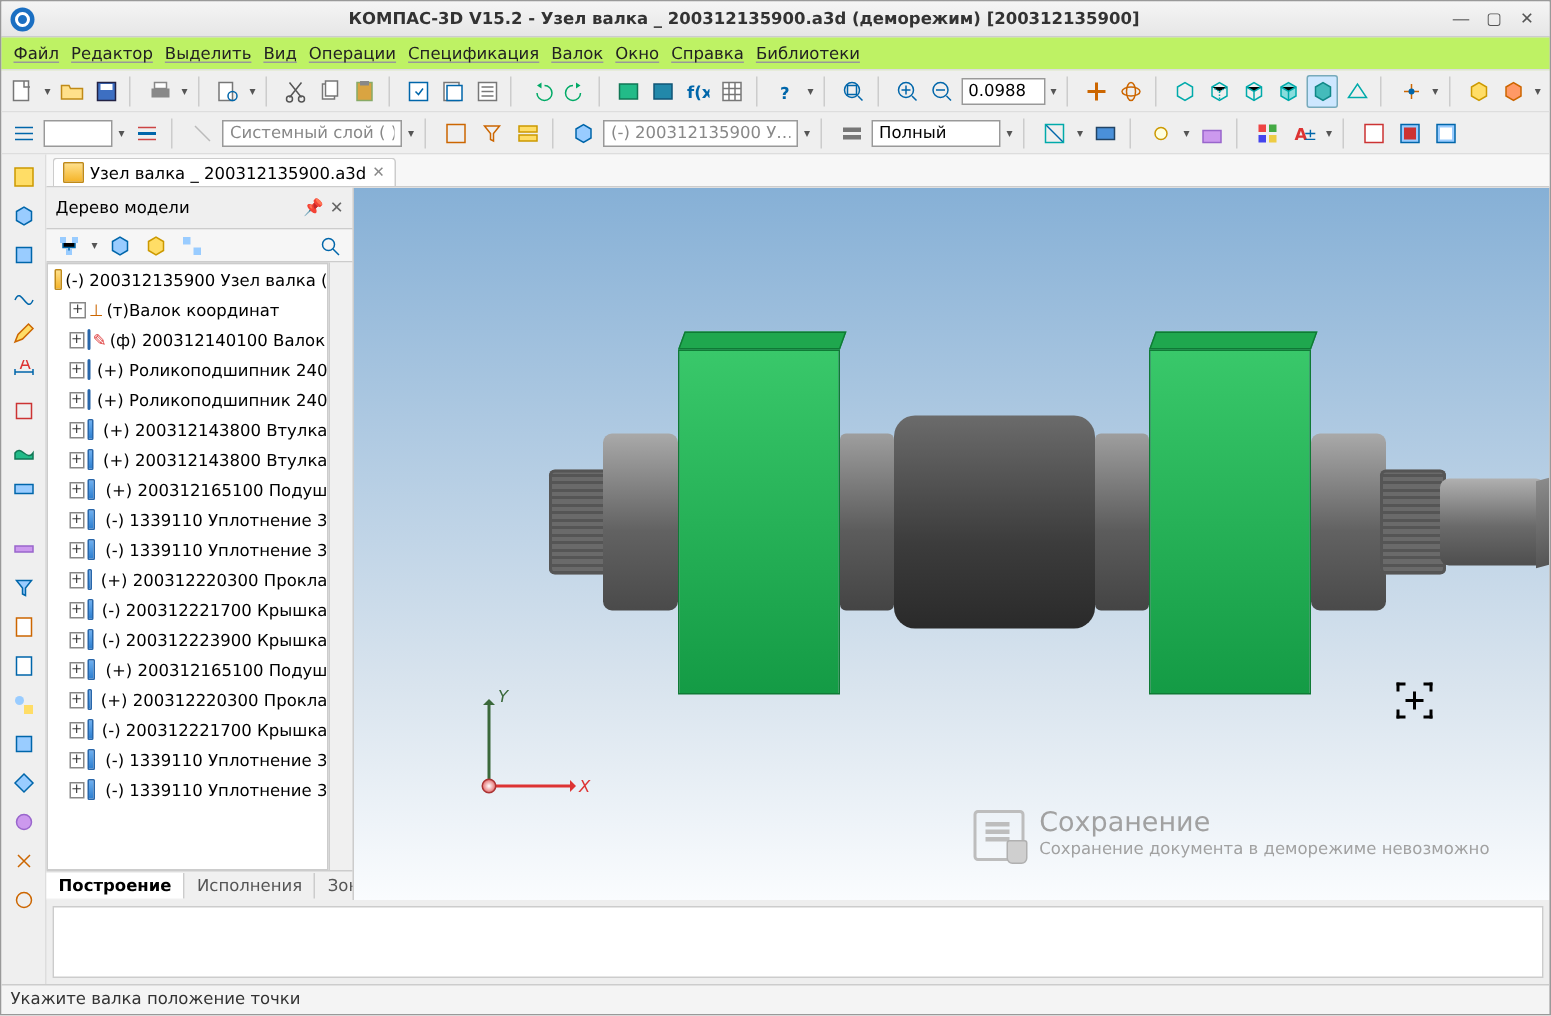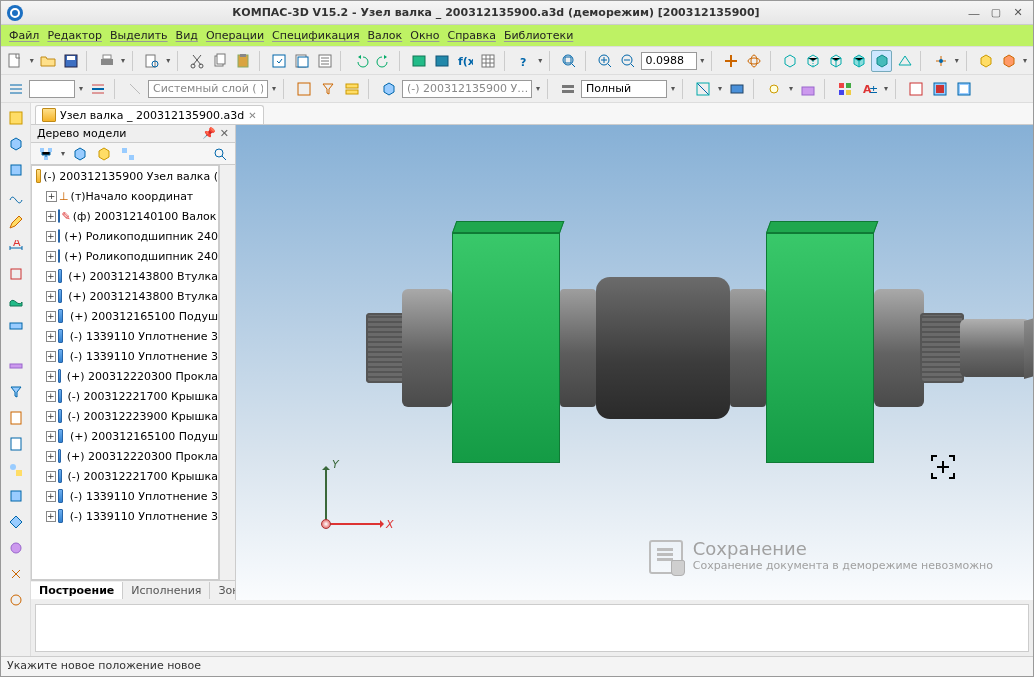--- a/index.html
+++ b/index.html
@@ -22,21 +22,21 @@
   .tb-dd { width: 8px; display: flex; align-items: center; justify-content: center; color: #555; font-size: 8px; }
   .tb-input { height: 18px; border: 1px solid #999; background: #fff; padding: 0 4px; font-size: 11px; }
   
   .body { flex: 1; display: flex; min-height: 0; }
   .sidetools { width: 30px; background: #efefef; border-right: 1px solid #ddd; display: flex; flex-direction: column; align-items: center; padding-top: 4px; gap: 4px; }
   .sidetools .tbtn { width: 22px; height: 22px; }
   .sidezone { display:flex; flex-direction:column; width:204px; }
   .doctabs { height: 22px; background: #f7f7f7; display: flex; align-items: flex-end; padding-left: 4px; border-bottom: 1px solid #ccc; }
   .doctab { background: #fff; border: 1px solid #ccc; border-bottom: none; padding: 2px 6px; display: flex; align-items: center; gap: 4px; border-radius: 3px 3px 0 0; }
   .doctab .x { color: #888; font-size: 10px; }
-  .panel-title { height: 18px; background: #efefef; border-bottom: 1px solid #ccc; display: flex; align-items: center; padding: 0 6px; gap: 6px; }
+  .panel-title { height: 28px; background: #efefef; border-bottom: 1px solid #ccc; display: flex; align-items: center; padding: 0 6px; gap: 6px; }
   .panel-title .rt { margin-left: auto; display: flex; gap: 4px; color: #666; }
   .panel-tools { height: 22px; background: #f6f6f6; border-bottom: 1px solid #ccc; display: flex; align-items: center; padding: 0 4px; gap: 2px; }
   .tree { flex: 1; background: #fff; overflow: auto; border: 1px solid #ccc; margin: 0; }
   .tree-node { display: flex; align-items: center; height: 20px; padding-left: 4px; gap: 2px; white-space: nowrap; cursor: default; }
   .tree-node.child { padding-left: 14px; }
   .exp { width: 11px; height: 11px; border: 1px solid #888; background: #fff; display: flex; align-items: center; justify-content: center; font-size: 9px; line-height: 1; color: #333; }
   .iconbox { width: 14px; height: 14px; display:inline-block; }
   .part-ico { background: linear-gradient(#6fb0f0,#2d7fd0); border:1px solid #2866aa; border-radius:1px; }
   .asm-ico { background: linear-gradient(#ffe08a,#f5b429); border:1px solid #c08a17; border-radius:1px; }
   .tree-node span.lbl { color: #000; }
@@ -586,21 +586,21 @@
           </div>
           <div style="flex:1; display:flex; min-height:0;">
             <div class="tree">
               <div class="tree-node">
                   <span class="iconbox asm-ico"></span>
                   <span class="lbl">(-) 200312135900 Узел валка (</span>
                 </div>
               <div class="tree-node child">
                   <span class="exp">+</span>
                   <span style="color:#c60">⊥</span>
-                  <span class="lbl">(т)Начало координат</span>
+                  <span class="lbl">(т)Валок координат</span>
                 </div>
               <div class="tree-node child">
                   <span class="exp">+</span>
                   <span class="iconbox part-ico"></span>
                   <span style="width:12px;color:#d33">✎</span>
                   <span class="lbl">(ф) 200312140100 Валок в</span>
                 </div>
               <div class="tree-node child">
                   <span class="exp">+</span>
                   <span class="iconbox part-ico"></span>
@@ -747,15 +747,15 @@
             <div class="s">Сохранение документа в деморежиме невозможно</div>
           </div>
         </div>
       </div>
 
       <div class="blank-panel"></div>
     </div>
   </div>
 
   <div class="statusbar">
-    <span>Укажите новое положение новое</span>
+    <span>Укажите валка положение точки</span>
   </div>
 </div>
 
 </body></html>

